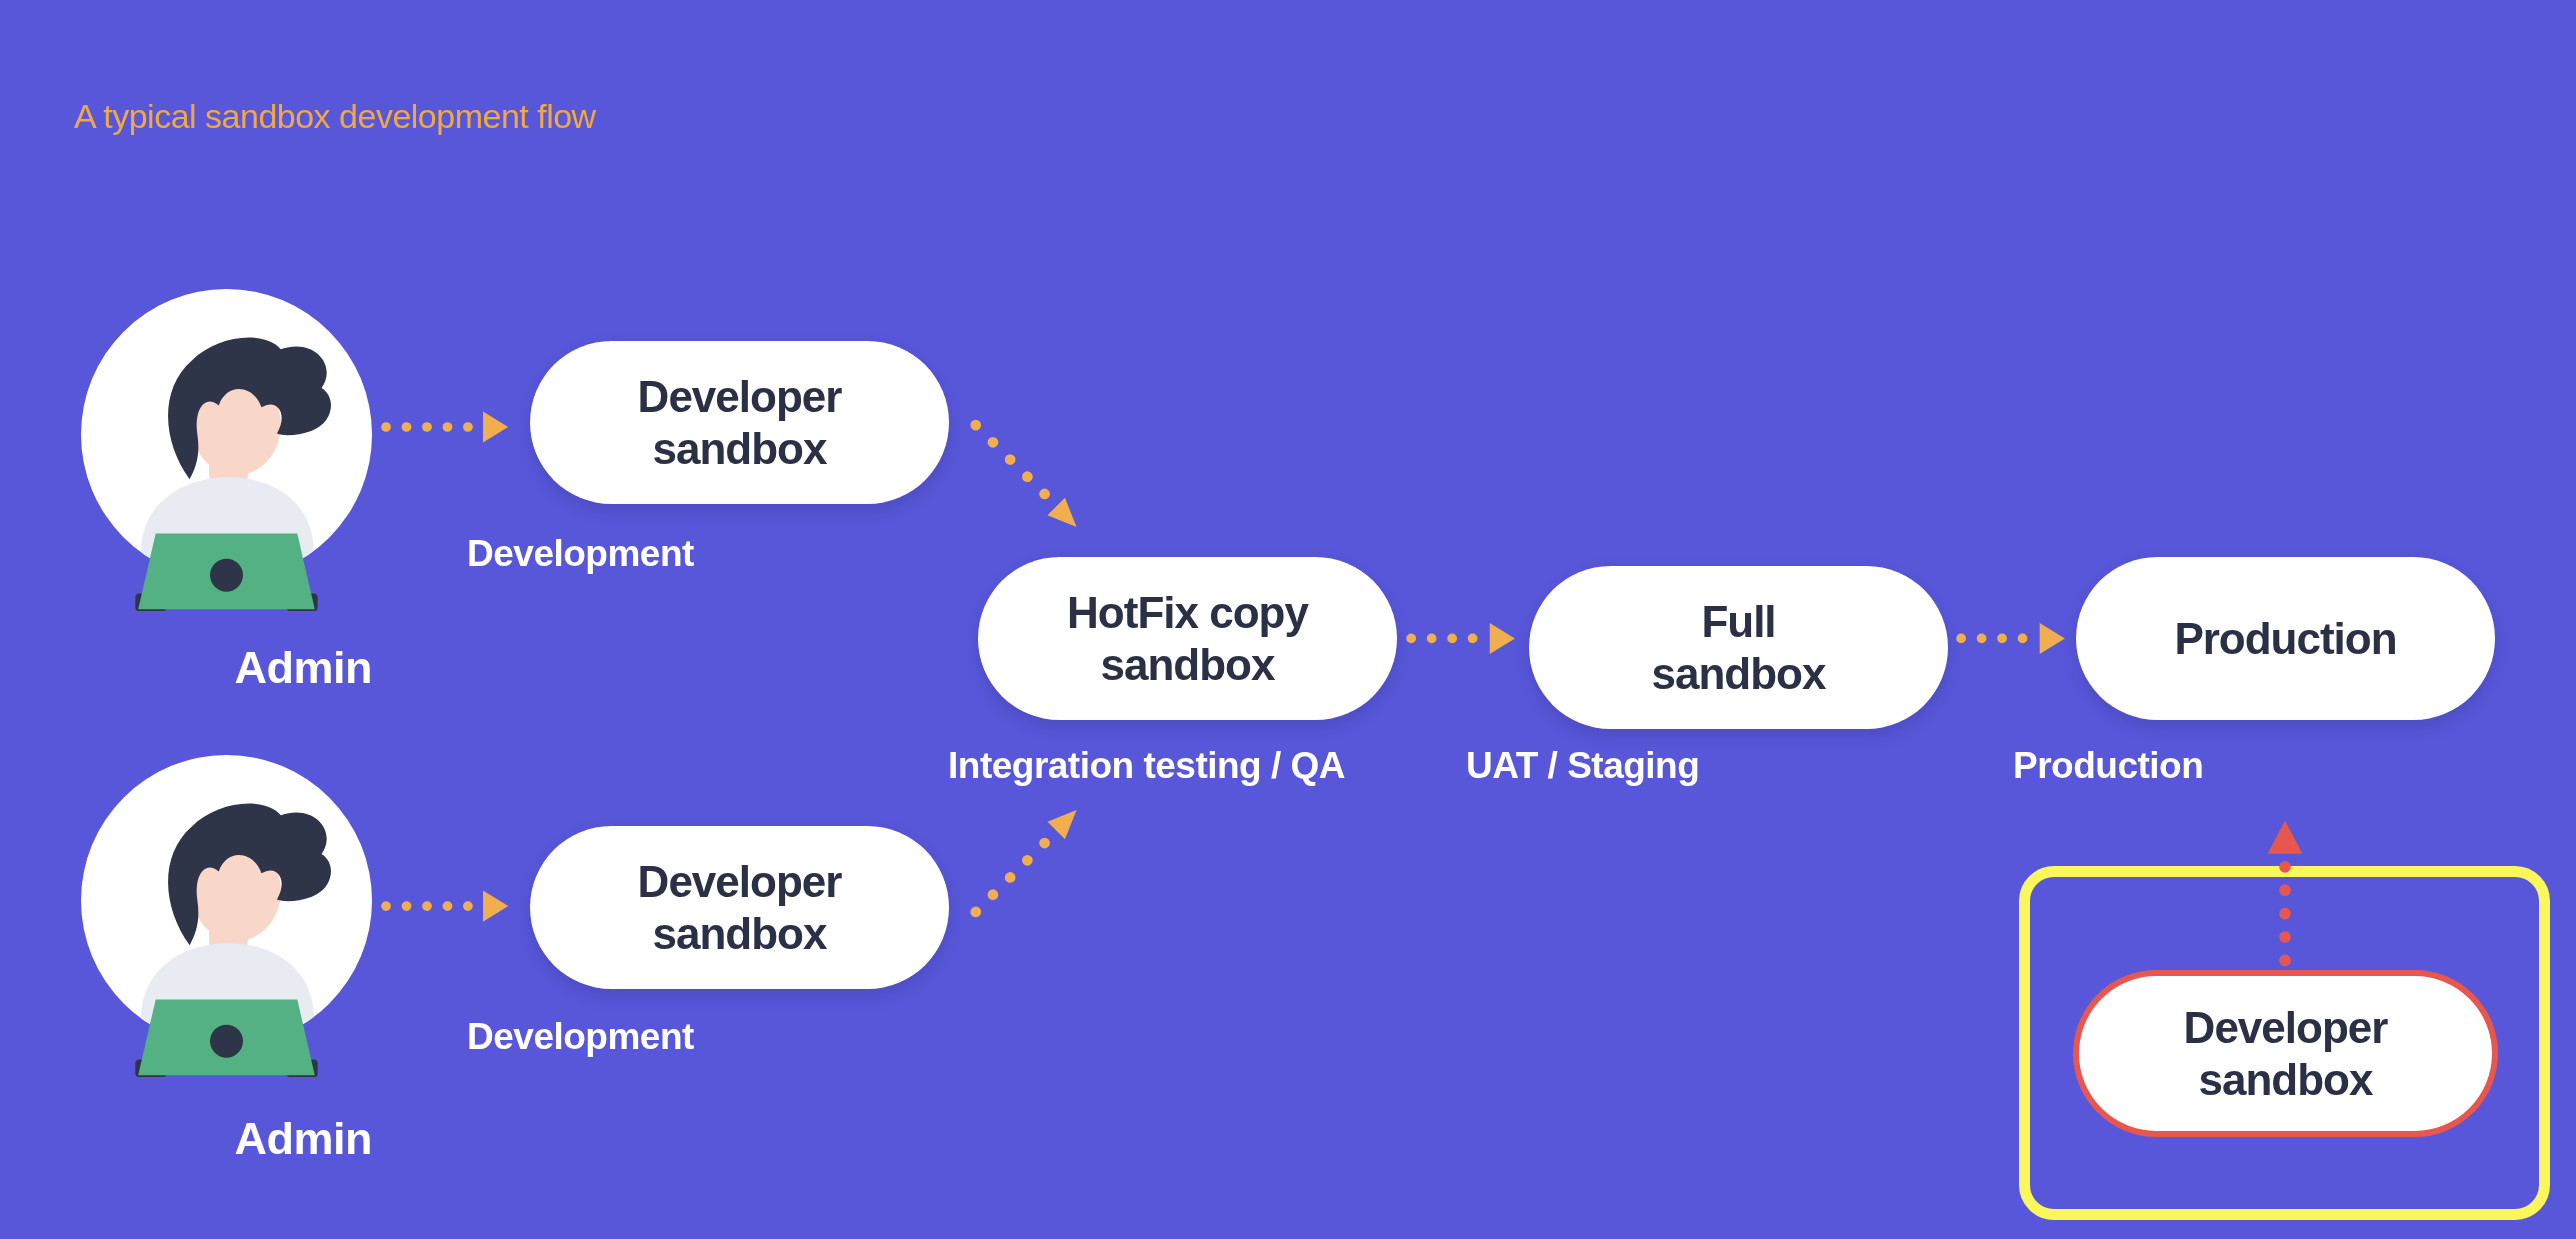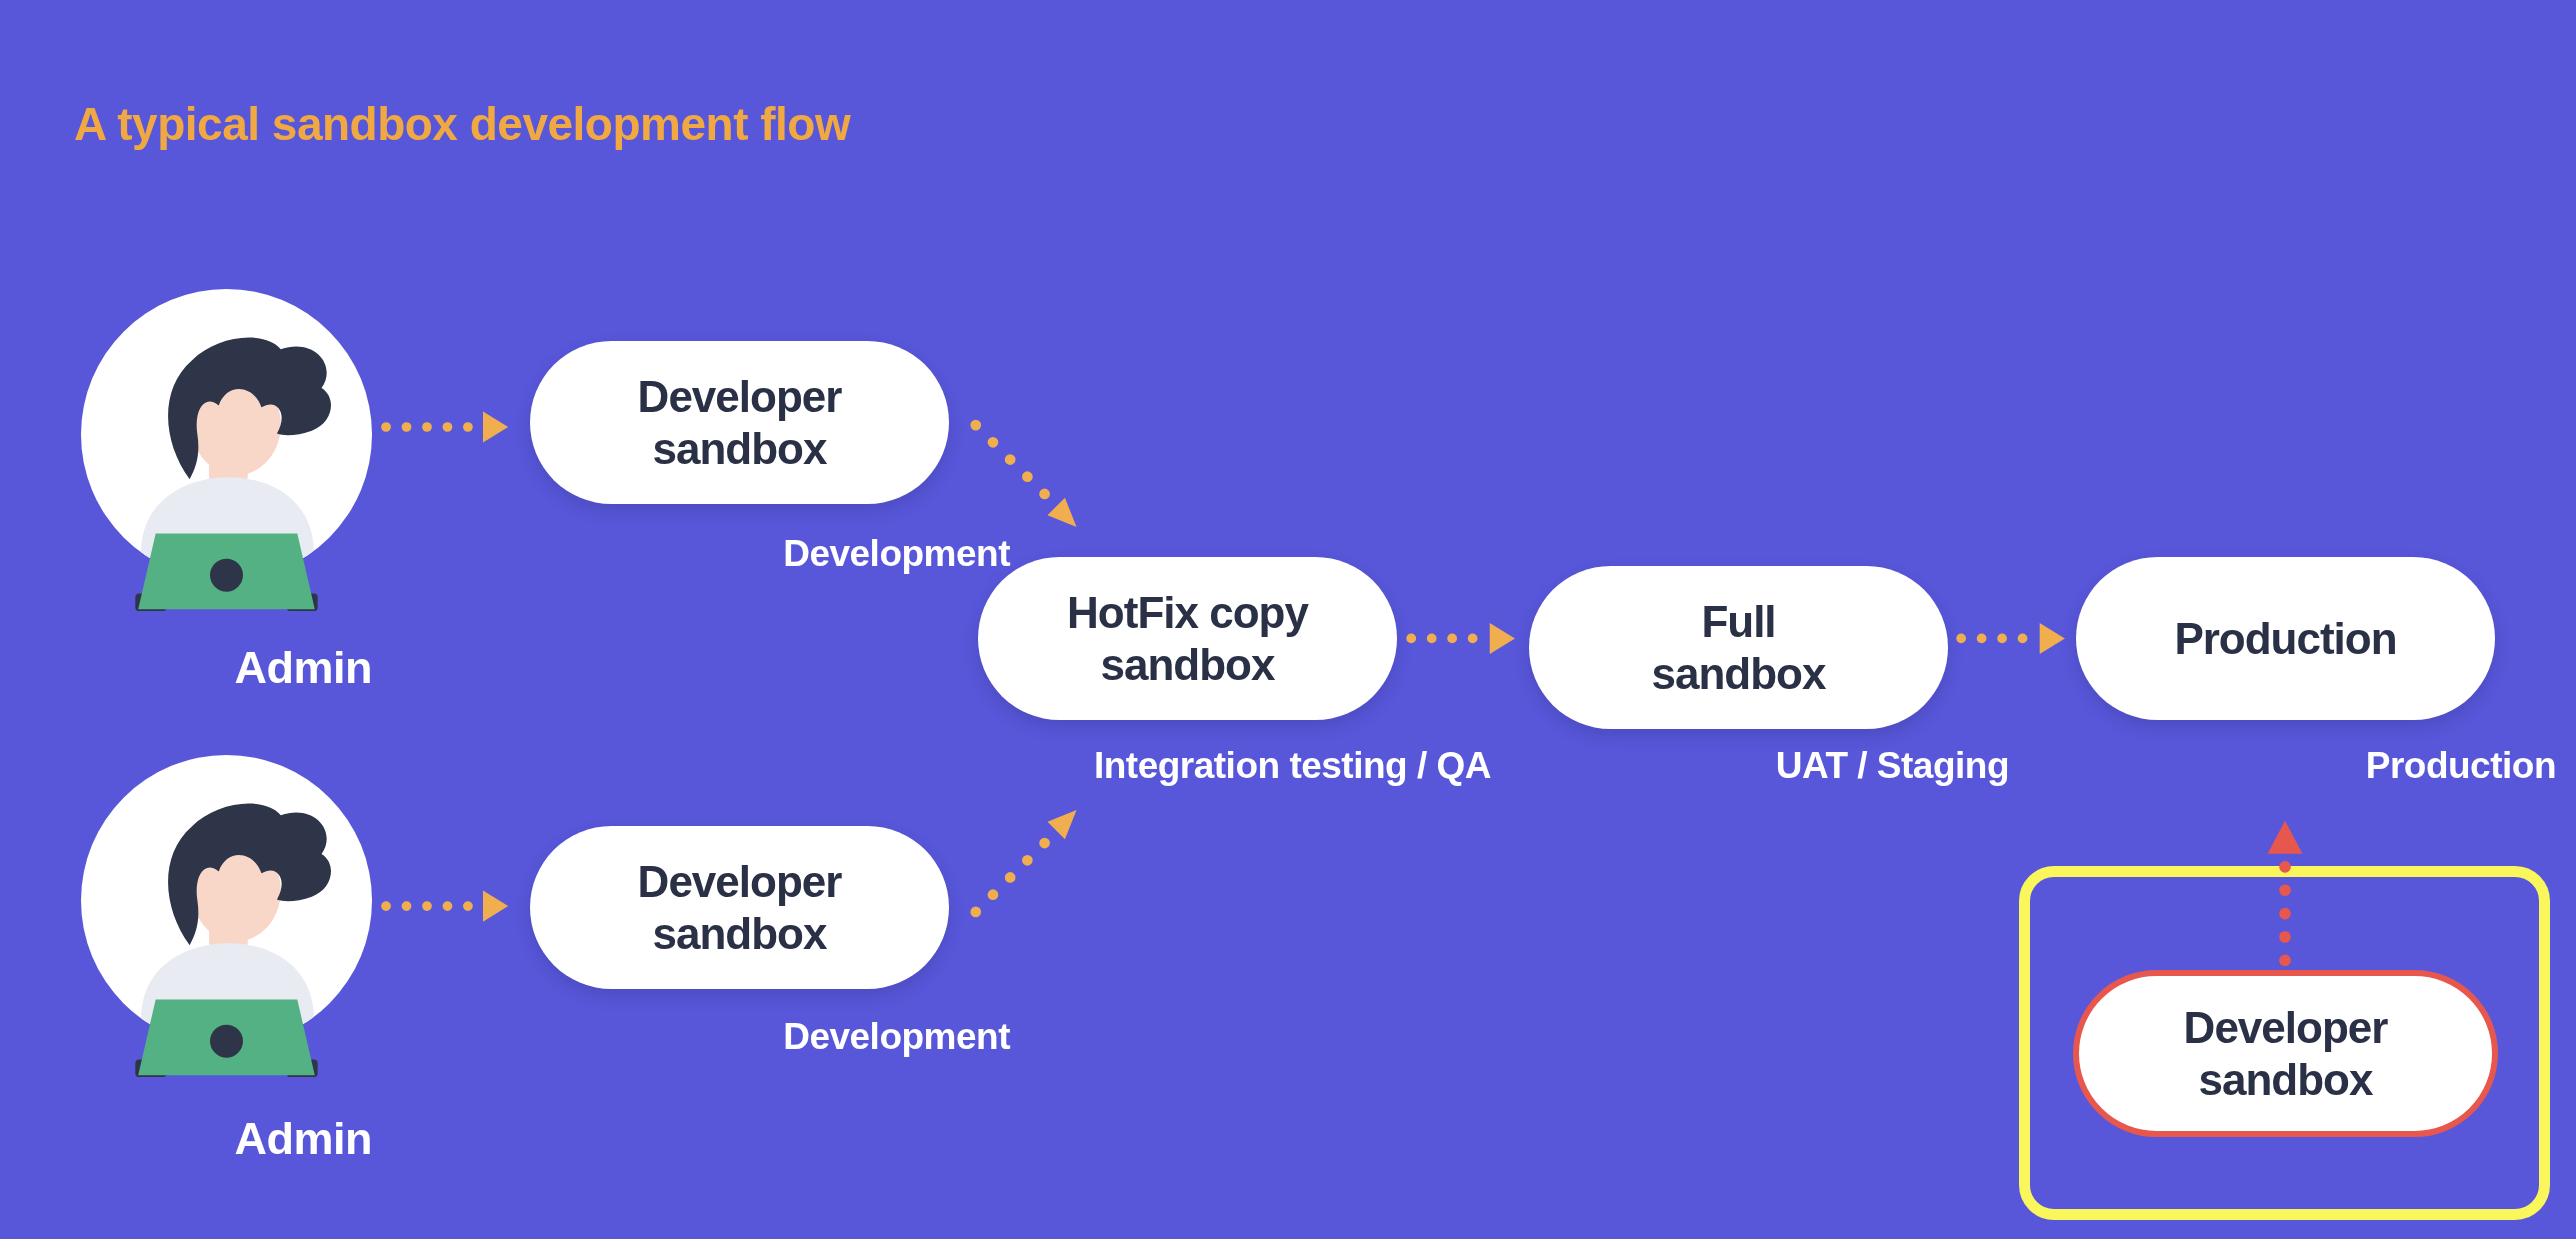--- a/index.html
+++ b/index.html
@@ -25,21 +25,21 @@
     font-family:"Liberation Sans", sans-serif;
     overflow:hidden;
   }
   .canvas{
     position:relative;
     width:2576px;height:1240px;
     background:var(--background);
   }
   .page-title{
     position:absolute;left:74px;top:97px;
-    font-size:46px;font-weight:bold;letter-spacing:-0.5px;
+    font-size:34px;font-weight:normal;letter-spacing:-0.5px;
     color:var(--title-text);
     white-space:nowrap;
   }
   .actor{position:absolute;width:291px;}
   .actor svg{display:block;}
   .actor-label{
     position:absolute;width:291px;text-align:right;
     font-size:45px;font-weight:bold;color:var(--label-text);
     letter-spacing:-0.5px;
   }
@@ -52,21 +52,21 @@
     font-size:44px;font-weight:bold;line-height:1.17;letter-spacing:-1px;
     text-align:center;
     box-shadow:0 6.8px 15.5px rgba(25,25,80,0.18);
   }
   .pill-hotfix{
     width:425px;height:167px;
     border:6.8px solid var(--hotfix-accent);
     box-shadow:none;
   }
   .sublabel{
-    position:absolute;width:543px;text-align:right;
+    position:absolute;width:543px;text-align:left;
     font-size:37px;font-weight:bold;color:var(--label-text);
     letter-spacing:-0.5px;white-space:nowrap;
   }
   .hotfix-frame{
     position:absolute;left:2019px;top:866px;width:531px;height:354px;
     border:11.6px solid var(--hotfix-frame);
     border-radius:35px;
     background:transparent;
   }
   .arrows{

